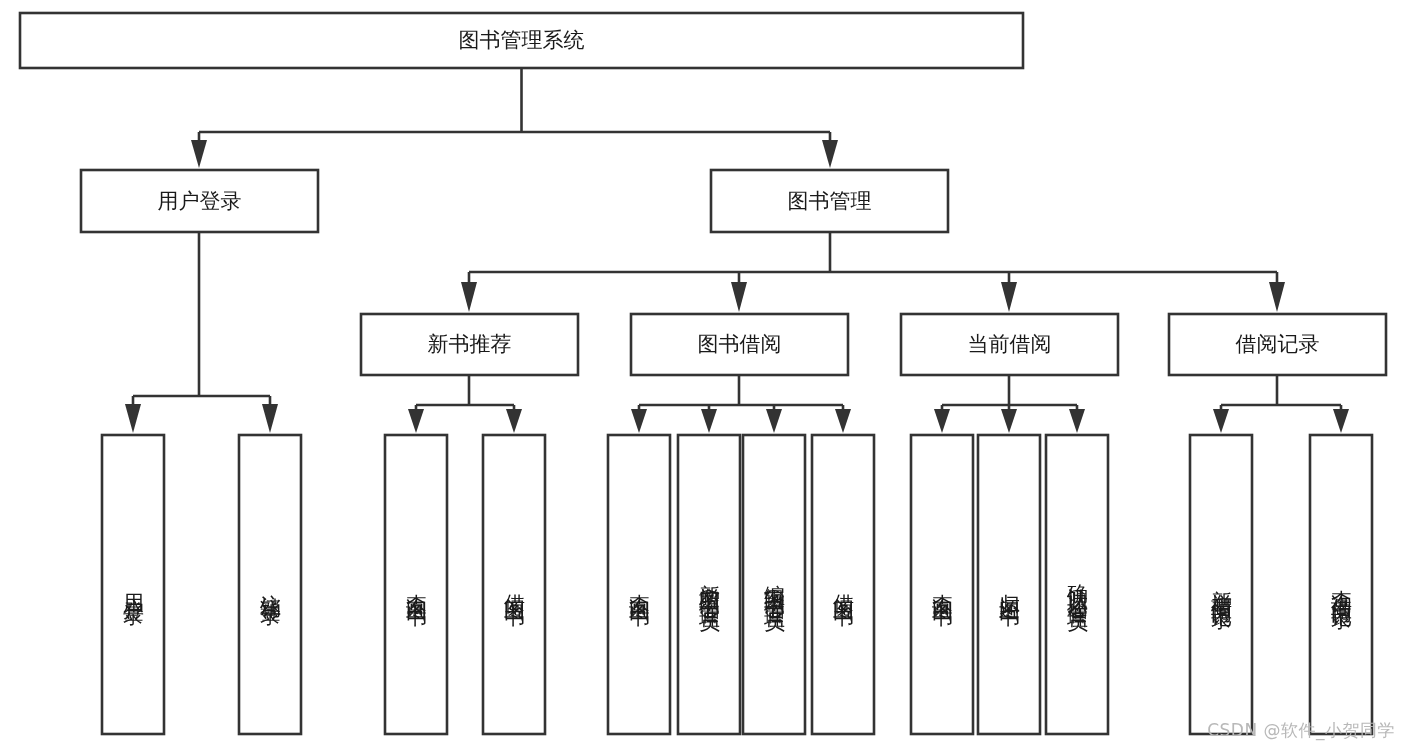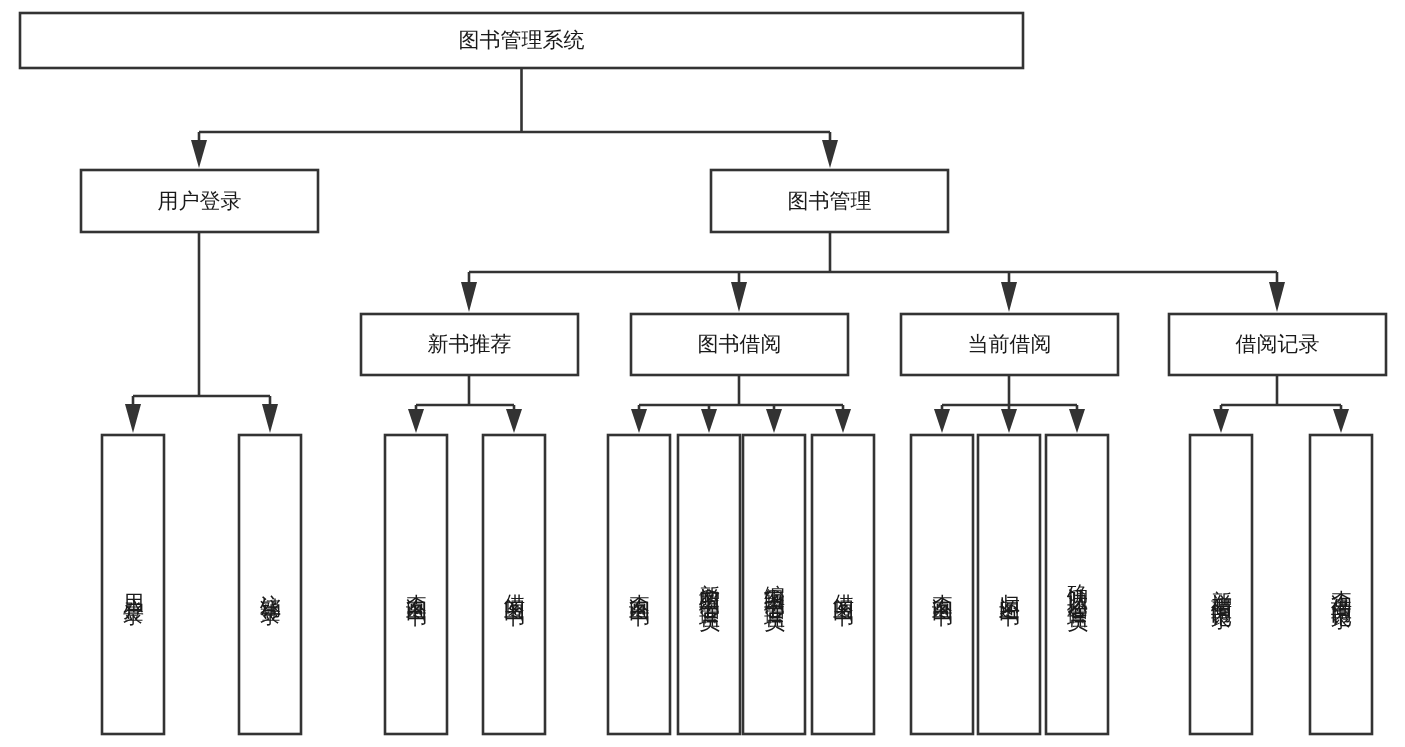--- a/index.html
+++ b/index.html
@@ -202,13 +202,14 @@
   <div class="leaf-label" style="left:743px; top:435px; width:62px; height:299px;">编辑图书（管理员）</div>
   <div class="leaf-label" style="left:812px; top:435px; width:62px; height:299px;">借阅图书</div>
 
   <div class="leaf-label" style="left:911px; top:435px; width:62px; height:299px;">查询图书</div>
   <div class="leaf-label" style="left:978px; top:435px; width:62px; height:299px;">归还图书</div>
   <div class="leaf-label" style="left:1046px; top:435px; width:62px; height:299px;">确认归还（管理员）</div>
 
   <div class="leaf-label" style="left:1190px; top:435px; width:62px; height:299px;">新增借阅记录</div>
   <div class="leaf-label" style="left:1310px; top:435px; width:62px; height:299px;">查询借阅记录</div>
 
+  <div class="watermark">CSDN @软件_小贺同学</div>
 </div>
 
 </body></html>

